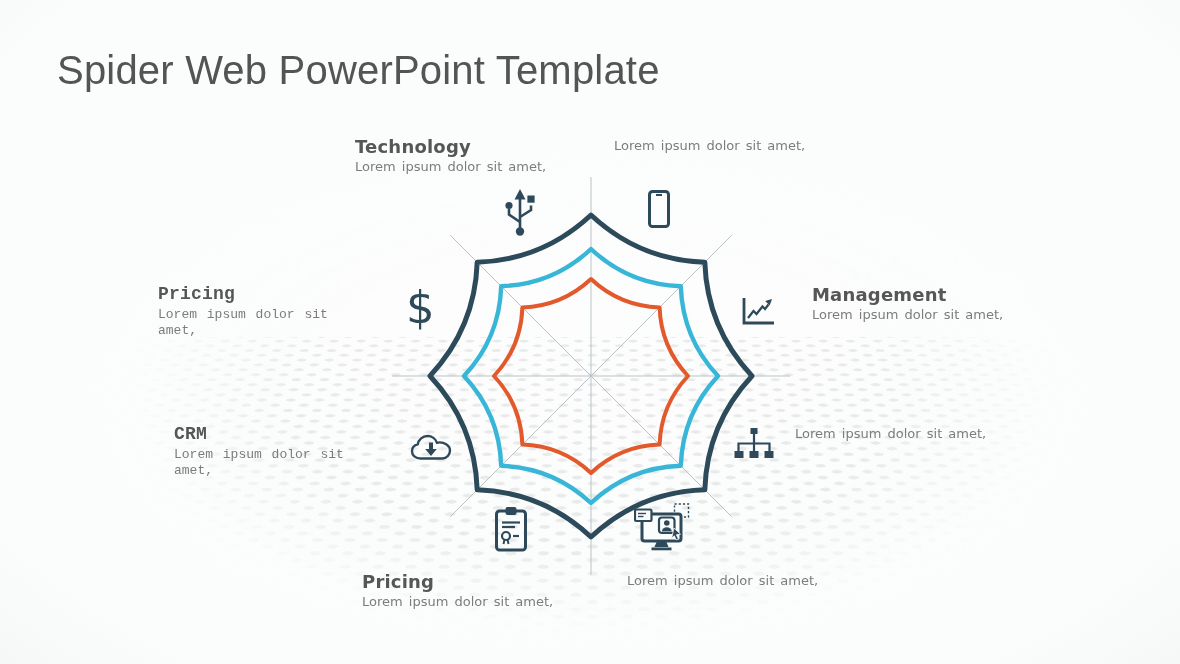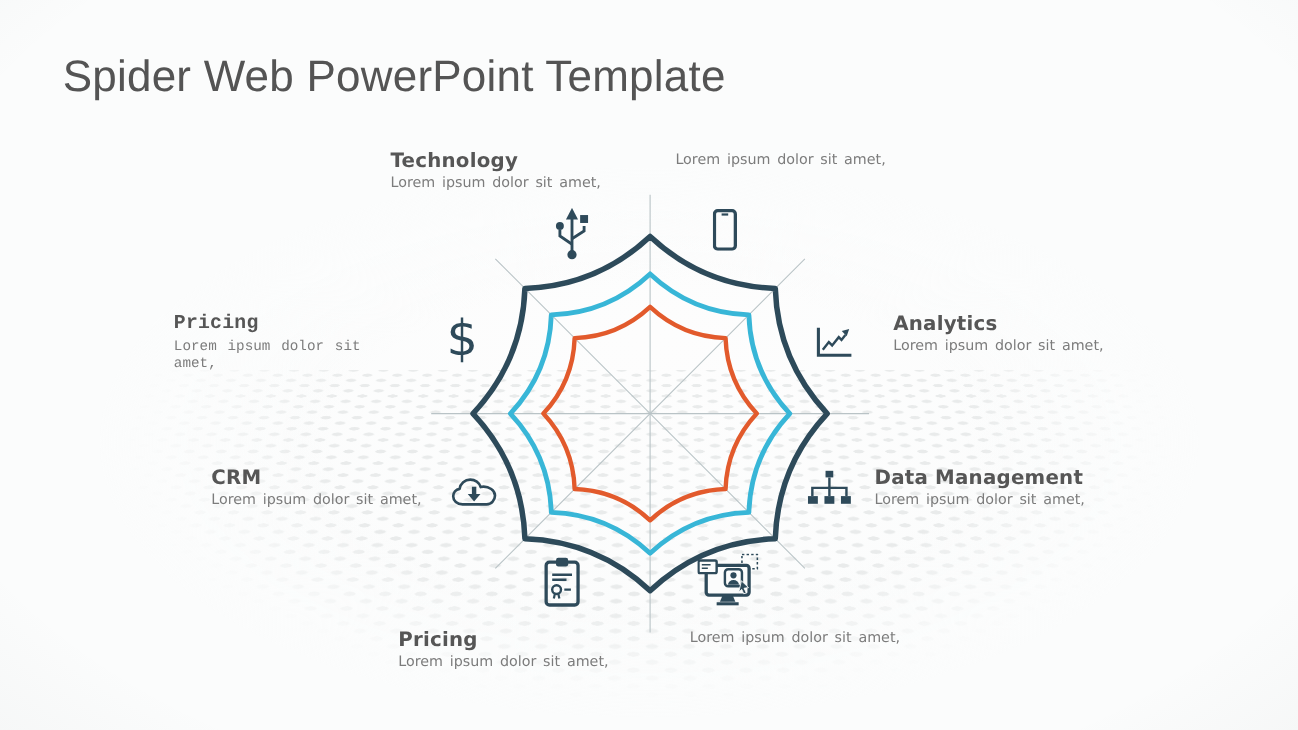--- a/index.html
+++ b/index.html
@@ -35,21 +35,21 @@
     font-size:40px;font-weight:400;color:#545454;letter-spacing:0.2px;
   }
   .cat{position:absolute;}
   .cat.align-r{text-align:left;}
   .cat-label{font-size:18px;font-weight:bold;color:#565656;line-height:21px;letter-spacing:0.2px;}
   .cat-desc{font-size:13px;color:#7c7c7c;line-height:16px;margin-top:2px;word-spacing:2px;}
   .cat-technology{left:355px;top:136px;width:210px;}
   .cat-uiux{left:614px;top:136px;width:220px;}
   .cat-pricing{left:158px;top:284px;width:210px;font-family:Liberation Mono, monospace;}
   .cat-analytics{left:812px;top:284px;width:220px;}
-  .cat-crm{left:192px;top:424px;width:210px;}
+  .cat-crm{left:174px;top:424px;width:210px;font-family:Liberation Mono, monospace;}
   .cat-data-management{left:795px;top:424px;width:230px;}
   .cat-quality{left:362px;top:571px;width:210px;}
   .cat-style{left:627px;top:571px;width:220px;}
   .icon{position:absolute;color:#2e4a5a;}
   .icon svg{display:block;}
   .icon-usb{left:499px;top:189px;}
   .icon-phone{left:648px;top:190px;}
   .icon-dollar{left:406px;top:285px;font-size:45px;line-height:1;font-weight:400;}
   .icon-chart{left:741px;top:296px;}
   .icon-cloud{left:410px;top:434px;}
@@ -86,29 +86,28 @@
     <div class="cat-desc">Lorem ipsum dolor sit amet,</div>
   </div>
   <div class="cat cat-uiux">
     <div class="cat-desc">Lorem ipsum dolor sit amet,</div>
   </div>
   <div class="cat cat-pricing align-r">
     <div class="cat-label">Pricing</div>
     <div class="cat-desc">Lorem ipsum dolor sit amet,</div>
   </div>
   <div class="cat cat-analytics">
-    <div class="cat-label">Analytics</div>
+    <div class="cat-label">Management</div>
     <div class="cat-desc">Lorem ipsum dolor sit amet,</div>
   </div>
   <div class="cat cat-crm align-r">
     <div class="cat-label">CRM</div>
     <div class="cat-desc">Lorem ipsum dolor sit amet,</div>
   </div>
   <div class="cat cat-data-management">
-    <div class="cat-label">Data Management</div>
     <div class="cat-desc">Lorem ipsum dolor sit amet,</div>
   </div>
   <div class="cat cat-quality align-r">
     <div class="cat-label">Pricing</div>
     <div class="cat-desc">Lorem ipsum dolor sit amet,</div>
   </div>
   <div class="cat cat-style">
     <div class="cat-desc">Lorem ipsum dolor sit amet,</div>
   </div>
 

